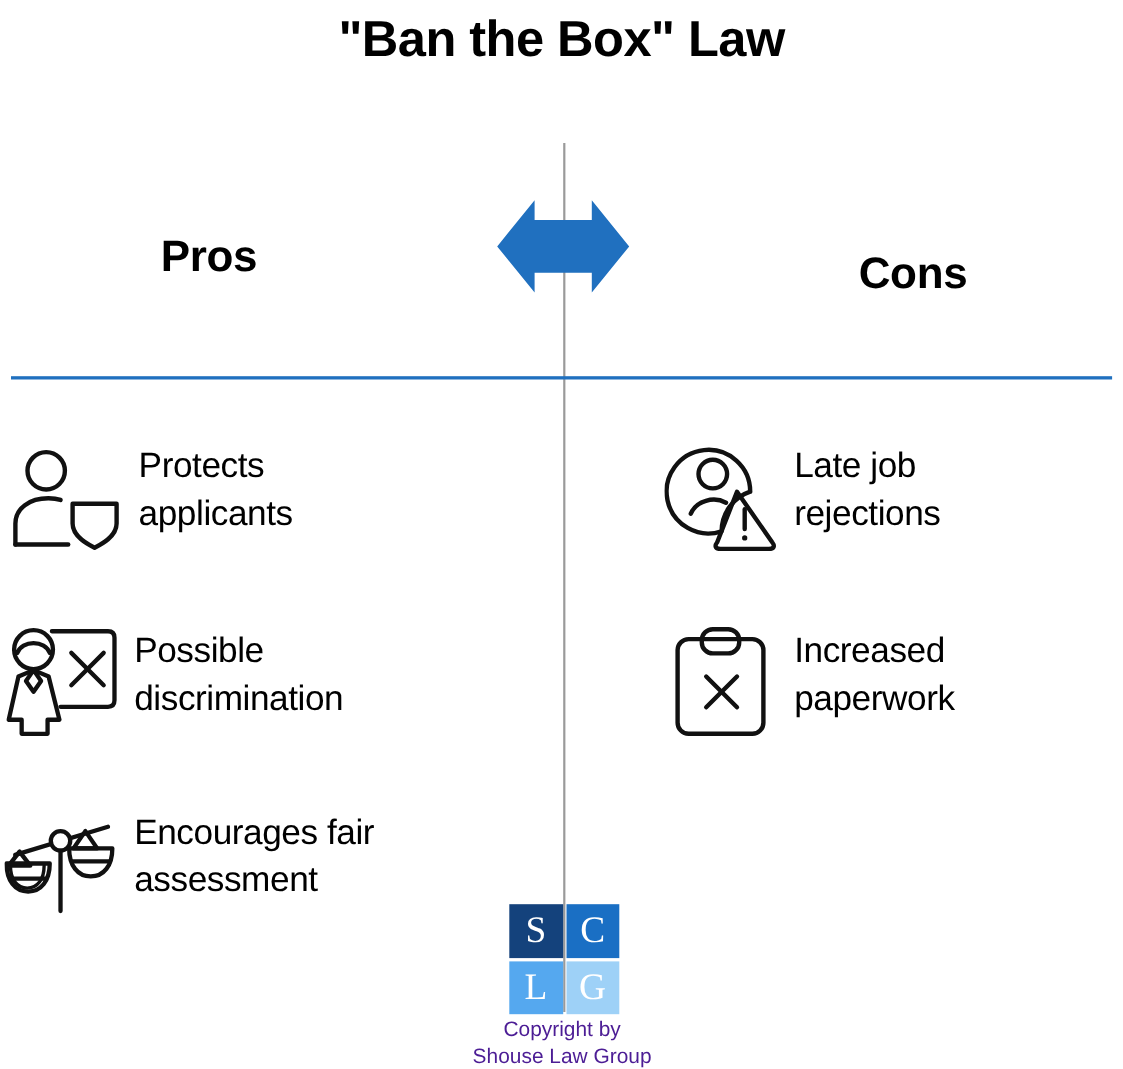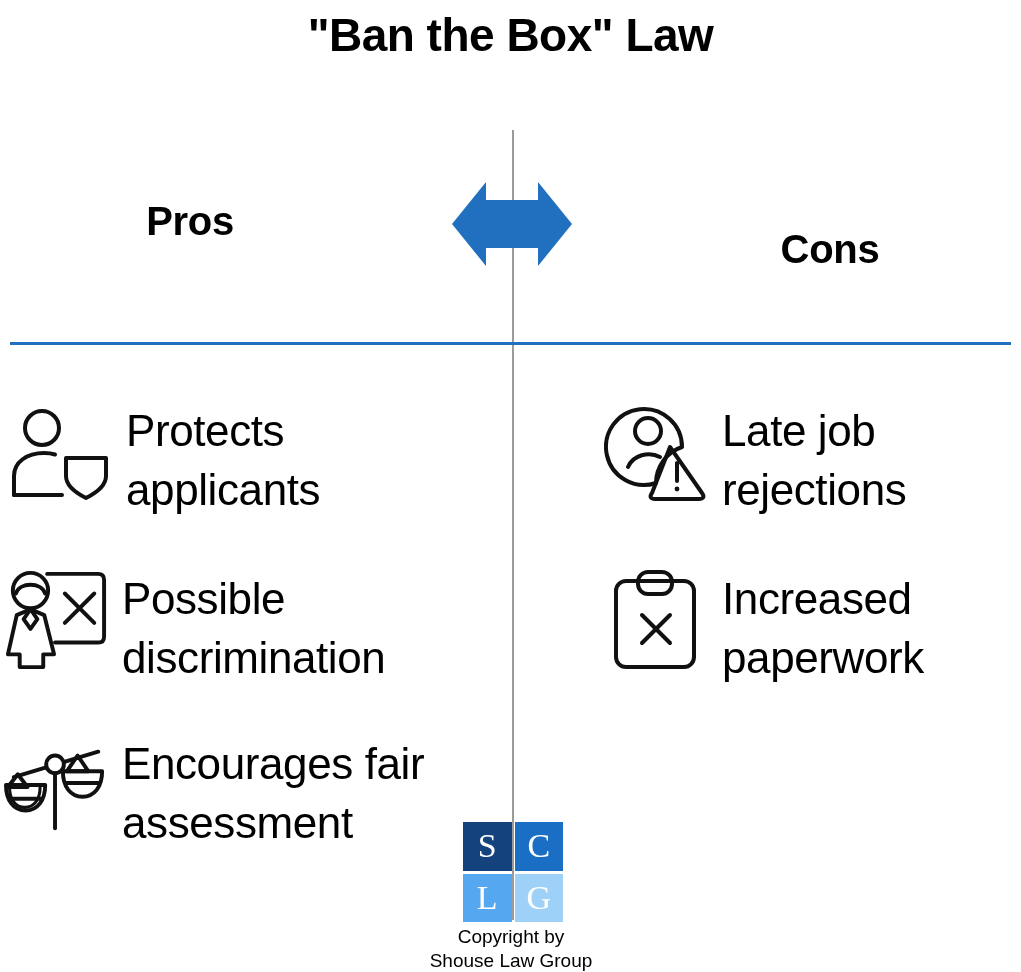--- a/index.html
+++ b/index.html
@@ -63,21 +63,21 @@
 
   
   .col-head {
     position: absolute;
     top: 199px;
     font-size: 40px;
     font-weight: bold;
     color: #000000;
     letter-spacing: -0.3px;
   }
-  .col-head.pros { left: 0; width: 380px; text-align: center; }
+  .col-head.pros { left: 0; width: 380px; text-align: center; margin-top: 12px; }
   .col-head.cons { left: 640px; width: 380px; text-align: center; margin-top: 28px; }
 
   
   .item {
     position: absolute;
     display: flex;
     align-items: flex-start;
   }
   .item .icon {
     flex: 0 0 auto;
@@ -89,21 +89,21 @@
   }
   .item .icon svg {
     display: block;
     stroke: #111111;
     fill: none;
     stroke-width: 4;
     stroke-linecap: round;
     stroke-linejoin: round;
   }
   .item .label {
-    font-size: 44px;
+    font-size: 32px;
     line-height: 1.34;
     color: #000000;
     letter-spacing: -0.4px;
     padding-left: 14px;
     padding-top: 2px;
     white-space: pre-line;
   }
 
   
   .pros-1 { left: 8px;  top: 400px; }
@@ -143,21 +143,21 @@
   .logo .c-g { background: #9ed1f7; }
 
   .copyright {
     position: absolute;
     left: 361px;
     top: 925px;
     width: 300px;
     text-align: center;
     font-size: 19px;
     line-height: 1.26;
-    color: #000000;
+    color: #4c1d95;
     white-space: pre-line;
   }
 </style>
 </head>
 <body>
 
 <div id="infographic">
 
   <div class="title">"Ban the Box" Law</div>
 

